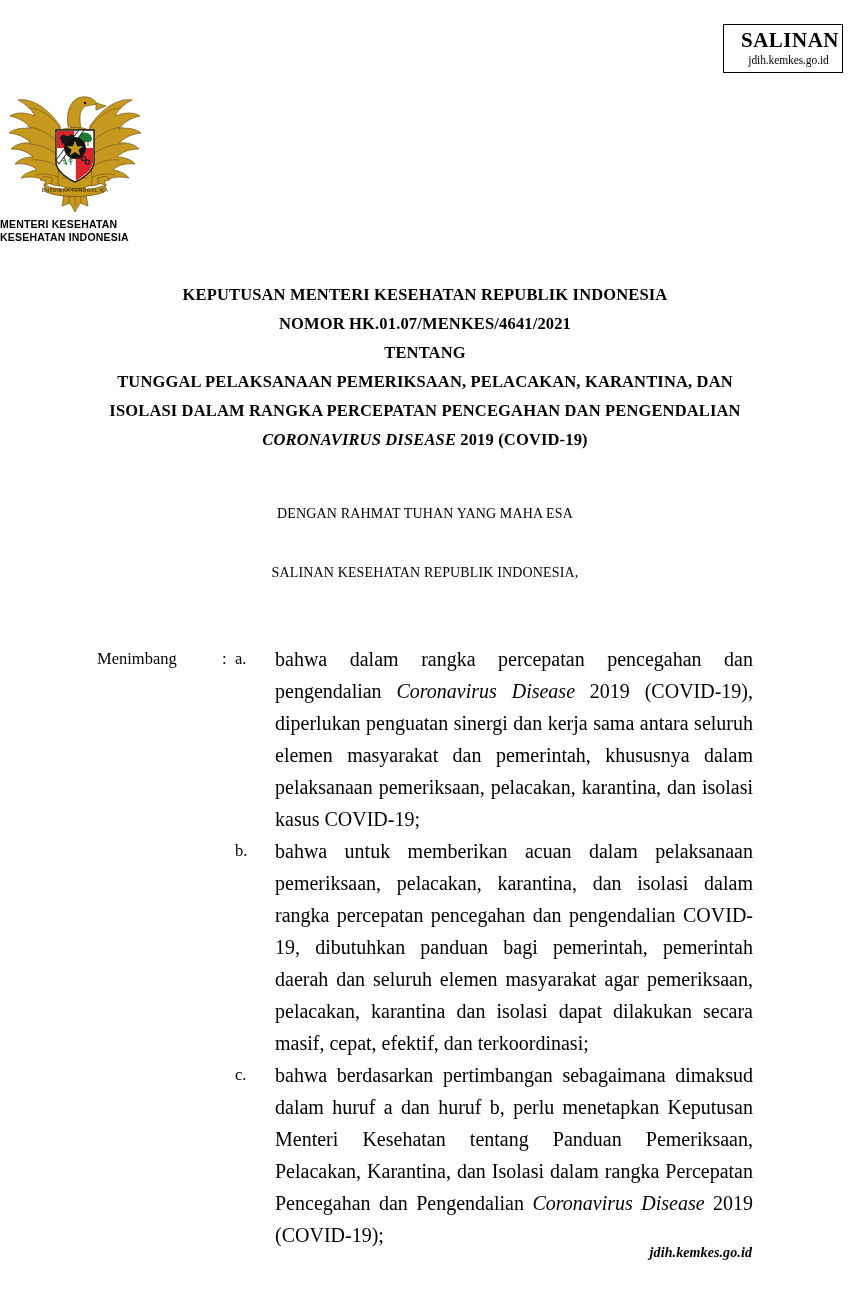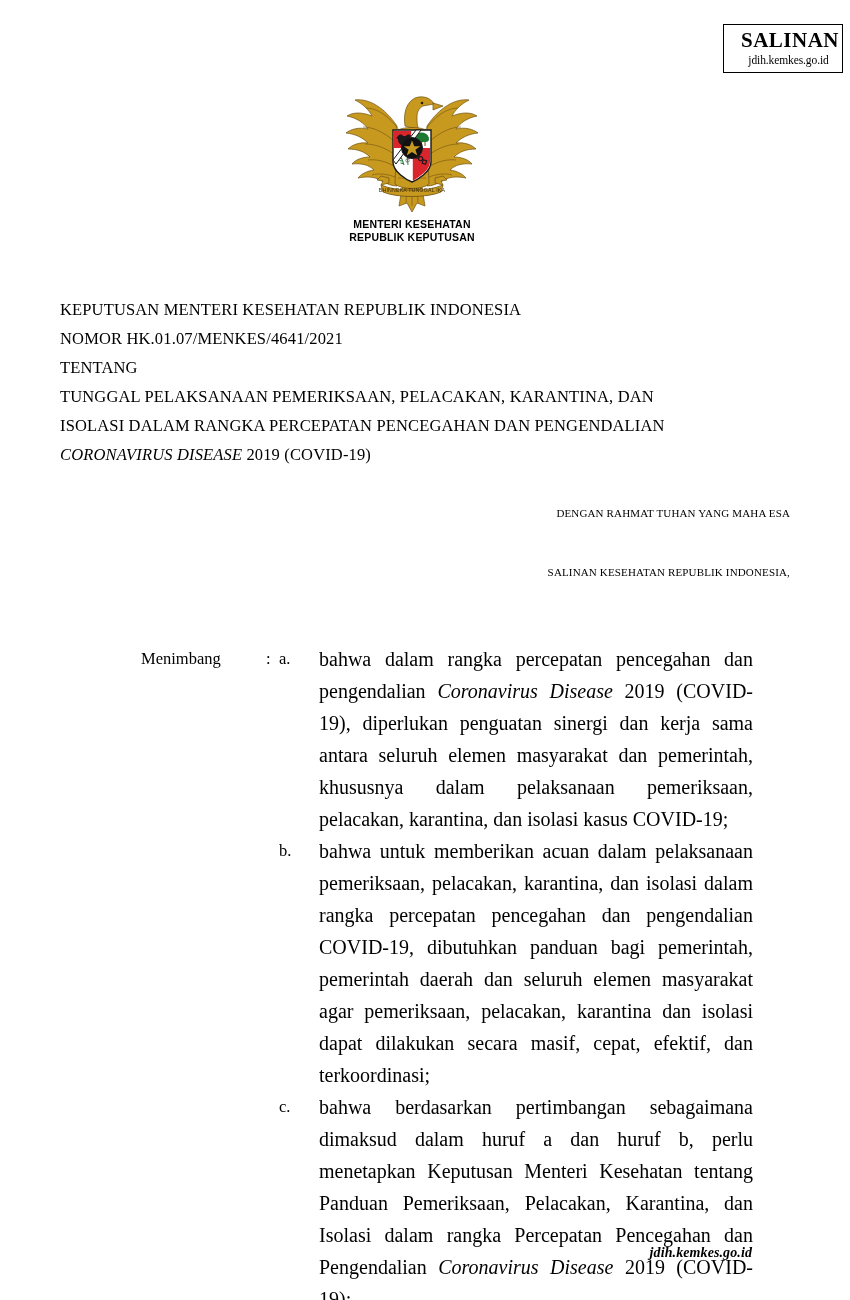--- a/index.html
+++ b/index.html
@@ -39,68 +39,69 @@
     font-family: "Liberation Serif", "DejaVu Serif", serif;
     font-size: 11.5px;
     line-height: 14px;
     margin-top: 1px;
     letter-spacing: -0.1px;
   }
 
   
   .emblem-wrap {
     position: absolute;
-    left: 12px;
+    left: 0;
     top: 86px;
     width: 800px;
-    text-align: center;
+    text-align: left;
   }
   .emblem-svg-holder {
     display: inline-block;
     width: 150px;
     height: 128px;
   }
   .emblem-caption {
     font-family: "Liberation Sans", "DejaVu Sans", sans-serif;
     font-weight: bold;
     font-size: 10.5px;
     line-height: 11.5px;
     letter-spacing: 0.2px;
     margin-top: 1px;
   }
 
   
   .title-block {
     position: absolute;
     left: 60px;
-    top: 295px;
+    top: 280px;
     width: 730px;
+    text-align: center;
+    font-weight: bold;
   }
   .title-line {
     font-size: 16.5px;
     line-height: 29px;
     letter-spacing: 0.15px;
     white-space: nowrap;
   }
   .title-line.italic-head i {
     font-style: italic;
   }
 
   .sub-block {
     position: absolute;
     left: 60px;
     top: 499px;
     width: 730px;
     text-align: center;
   }
   .sub-line {
-    font-size: 11px;
+    font-size: 14px;
     line-height: 29px;
     letter-spacing: 0.15px;
-    text-align: right;
   }
   .sub-gap {
     height: 30px;
   }
 
   
   .considering {
     position: absolute;
     left: 97px;
     top: 643px;
@@ -108,21 +109,20 @@
   }
   .cons-row {
     display: flex;
     align-items: flex-start;
   }
   .cons-label {
     width: 125px;
     flex: 0 0 125px;
     font-size: 16.5px;
     line-height: 32px;
-    margin-left: 44px;
   }
   .cons-colon {
     width: 13px;
     flex: 0 0 13px;
     font-size: 16.5px;
     line-height: 32px;
   }
   .cons-marker {
     width: 40px;
     flex: 0 0 40px;
@@ -271,21 +271,21 @@
         <path d="M98 92 L106 90 L110 94 L104 95 L106 99 L98 97 Z"></path>
       </g>
 
       <g>
         <path d="M44 99 C60 106 90 106 106 99 L104 106 C90 112 60 112 46 106 Z" fill="#C8991F" stroke="#6E5210" stroke-width="0.8"></path>
         <text x="75" y="106" text-anchor="middle" font-family="Liberation Sans, sans-serif" font-size="5.2" fill="#3A2A06" letter-spacing="0.2">BHINNEKA TUNGGAL IKA</text>
       </g>
     </svg>
   </div>
   <div class="emblem-caption">MENTERI KESEHATAN</div>
-  <div class="emblem-caption">REPUBLIK KEPUTUSAN</div>
+  <div class="emblem-caption">KESEHATAN INDONESIA</div>
 </div>
 
 <div class="title-block">
   <div class="title-line">KEPUTUSAN MENTERI KESEHATAN REPUBLIK INDONESIA</div>
   <div class="title-line">NOMOR HK.01.07/MENKES/4641/2021</div>
   <div class="title-line">TENTANG</div>
   <div class="title-line">TUNGGAL PELAKSANAAN PEMERIKSAAN, PELACAKAN, KARANTINA, DAN</div>
   <div class="title-line">ISOLASI DALAM RANGKA PERCEPATAN PENCEGAHAN DAN PENGENDALIAN</div>
   <div class="title-line italic-head">
     <i>CORONAVIRUS DISEASE</i><span> 2019 (COVID-19)</span>

